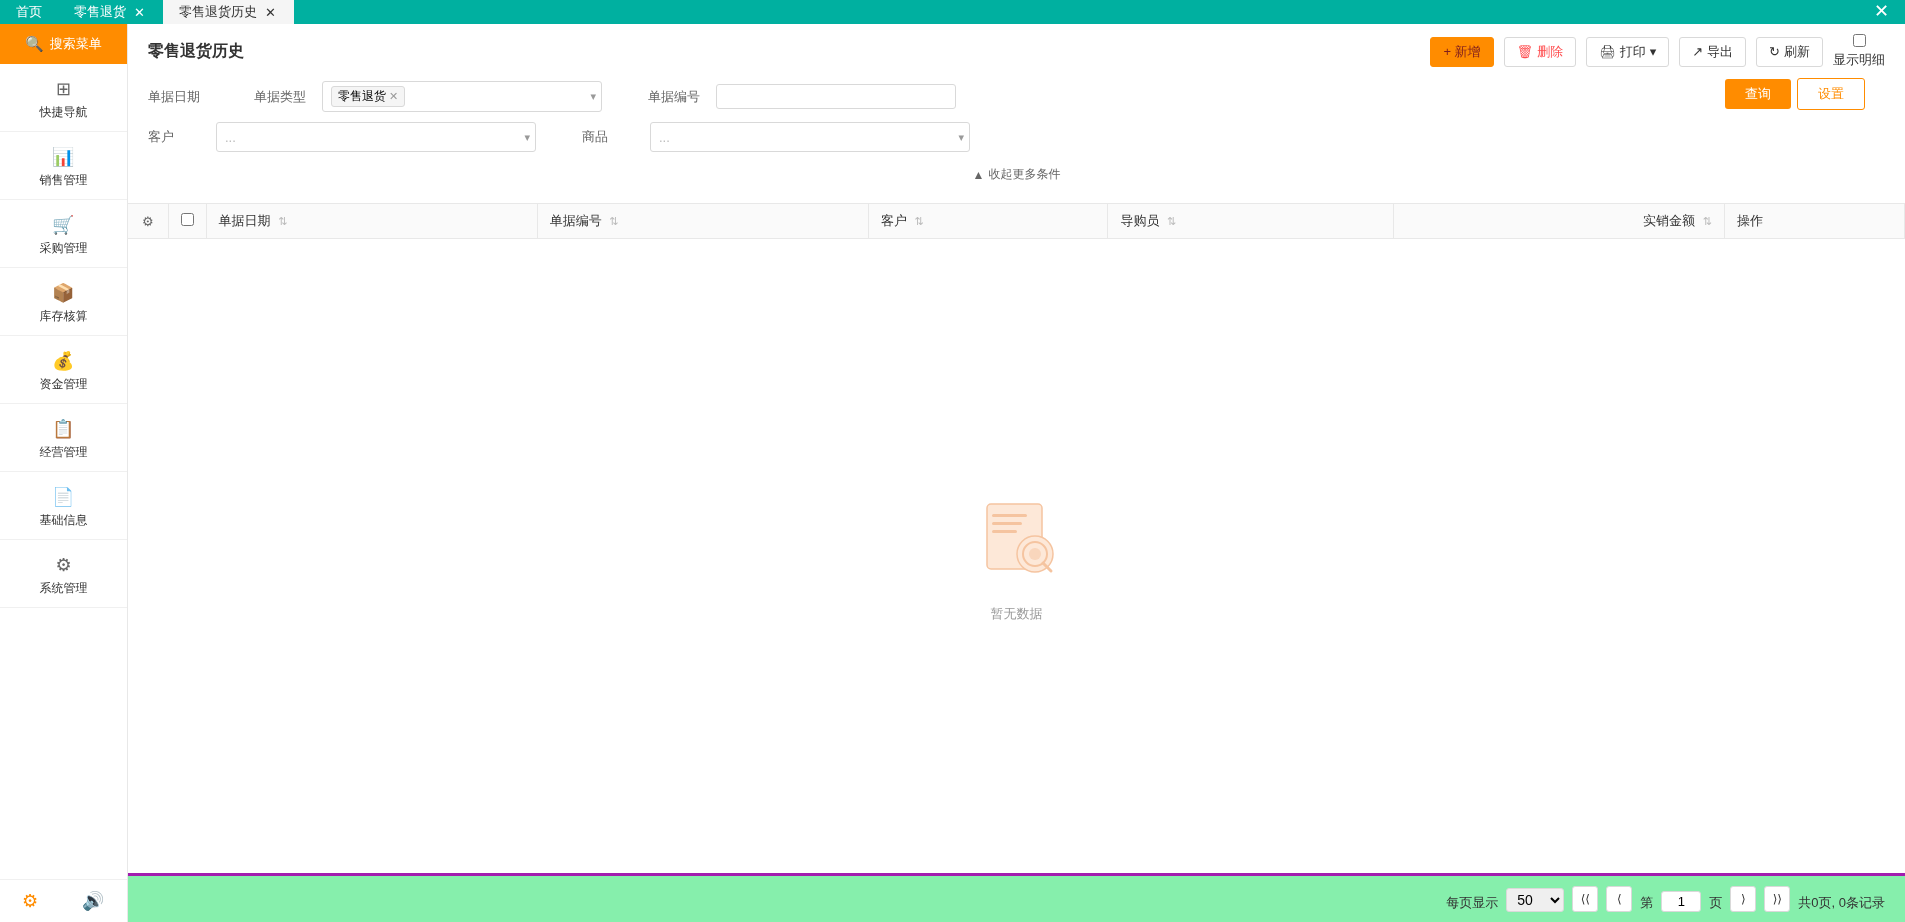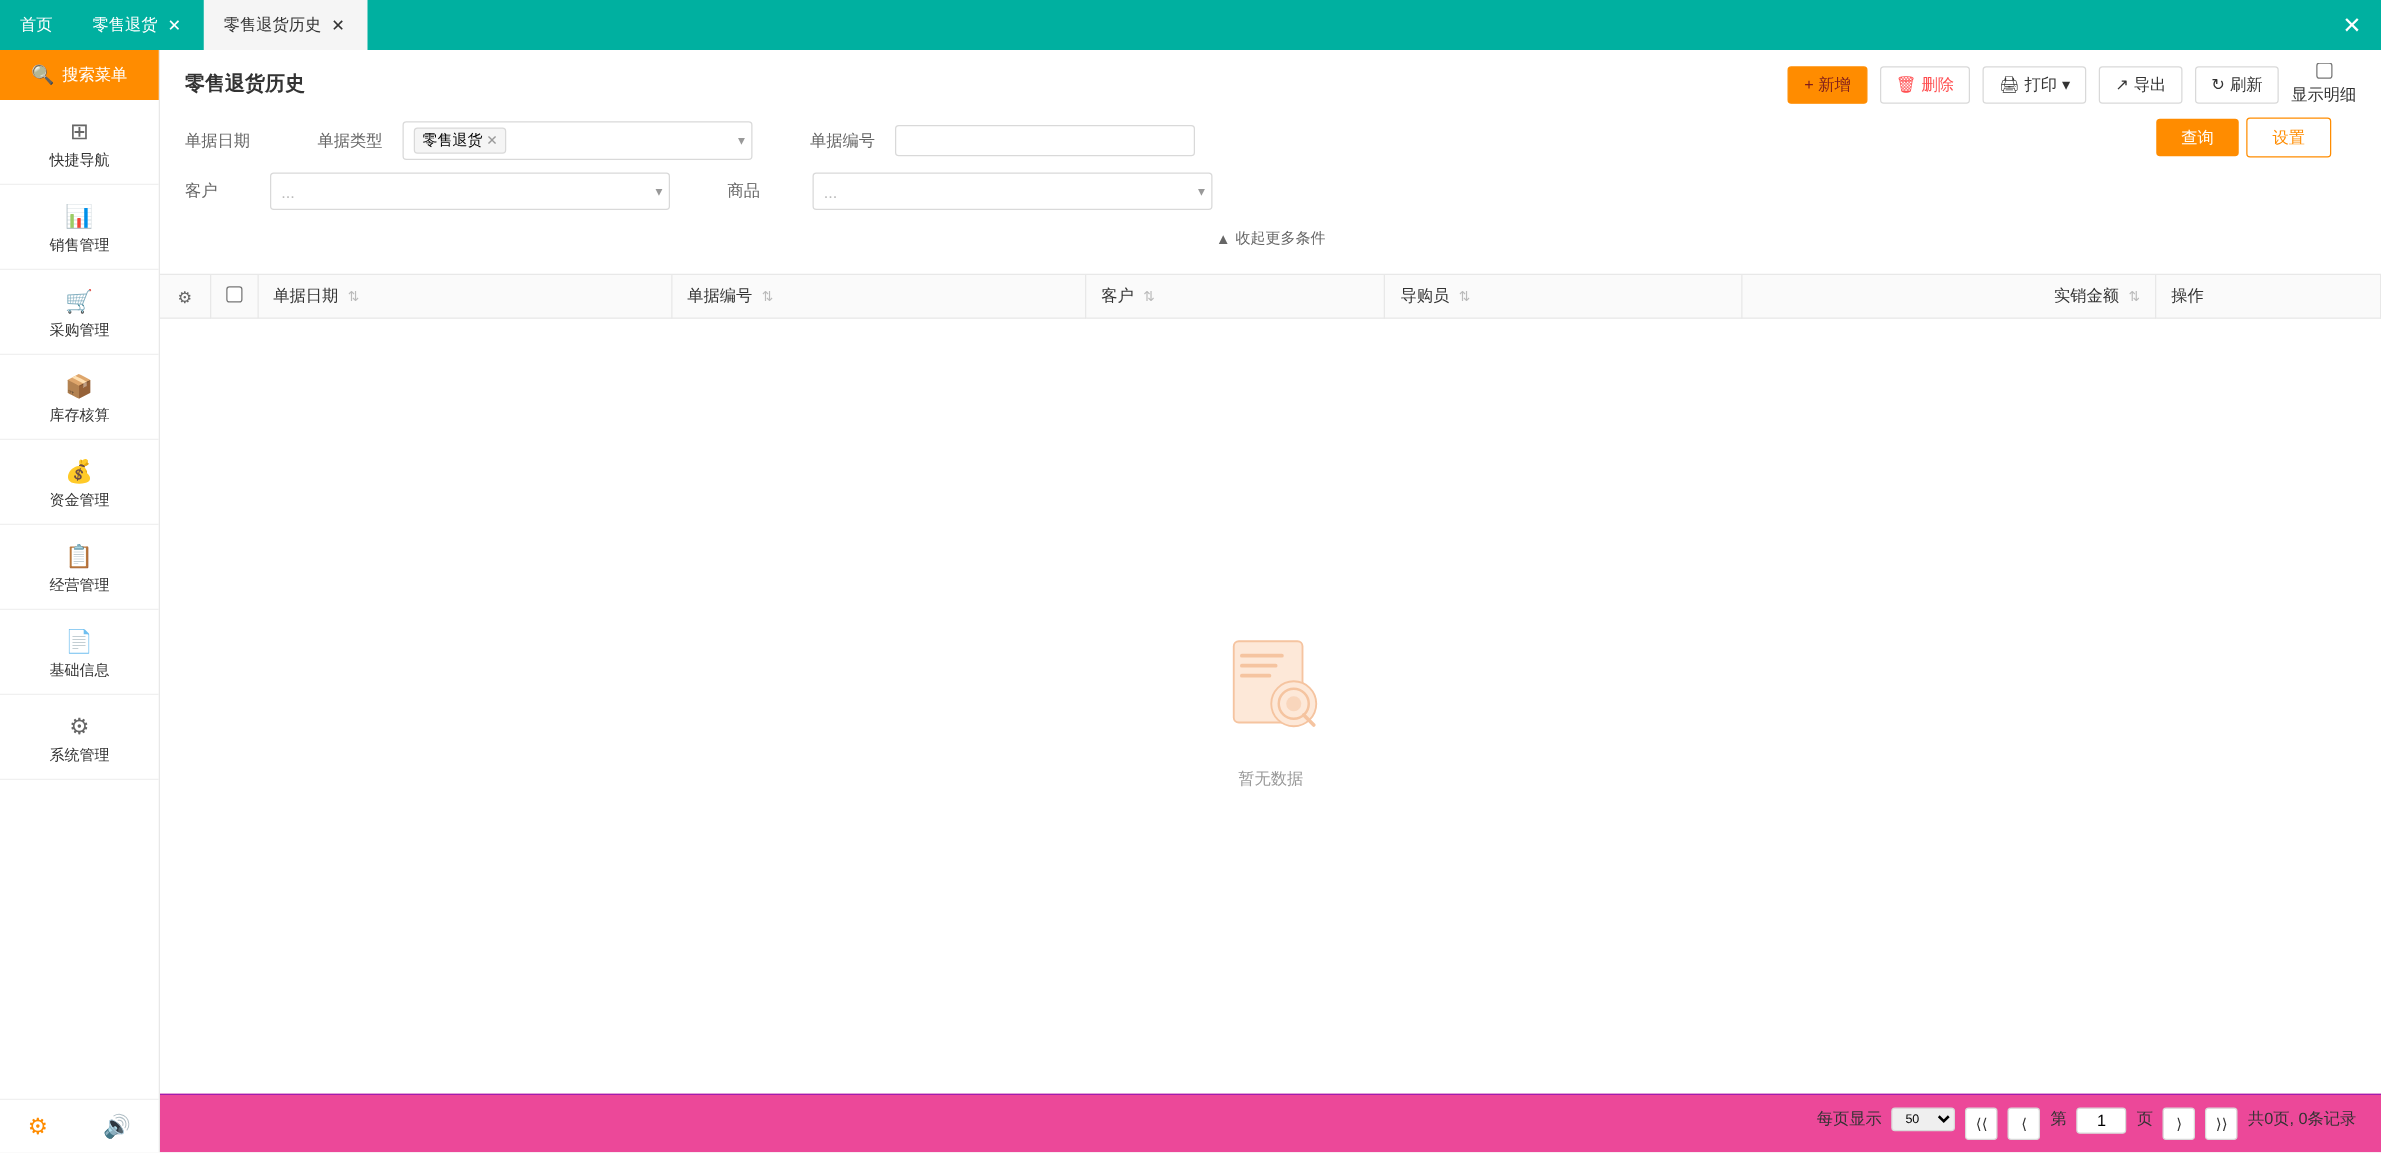--- a/index.html
+++ b/index.html
@@ -1,23 +1,23 @@
 <!DOCTYPE html>
 <html><head>
   <meta charset="utf-8">
   <style>
     * { box-sizing: border-box; margin: 0; padding: 0; font-family: 'Microsoft YaHei', Arial, sans-serif; }
     body { width: 1905px; height: 922px; overflow: hidden; background: #f5f5f5; display: flex; flex-direction: column; }
 
     
     .top-bar {
-      height: 40px;
+      height: 24px;
       background: #00b0a0;
       display: flex;
-      align-items: center;
+      align-items: flex-start;
       padding: 0 0;
       flex-shrink: 0;
     }
     .top-bar-tabs {
       display: flex;
       align-items: stretch;
       height: 100%;
       flex: 1;
     }
     .tab-item {
@@ -324,36 +324,36 @@
       width: 100px;
       height: 100px;
     }
     .empty-text {
       font-size: 13px;
       color: #999;
     }
 
     
     .pagination-bar {
-      background: #ec4899;
-      border-top: 1px solid #a21caf;
+      background: #86efac;
+      border-top: 3px solid #a21caf;
       padding: 10px 20px;
       display: flex;
-      align-items: flex-start;
+      align-items: flex-end;
       justify-content: flex-end;
       gap: 8px;
       font-size: 13px;
       color: #333;
       flex-shrink: 0;
     }
     .pagination-select {
       border: 1px solid #d9d9d9;
       border-radius: 3px;
       padding: 2px 6px;
-      font-size: 10px;
+      font-size: 14px;
       cursor: pointer;
     }
     .pag-btn {
       width: 26px;
       height: 26px;
       border: 1px solid #d9d9d9;
       background: #fff;
       border-radius: 3px;
       display: flex;
       align-items: center;

